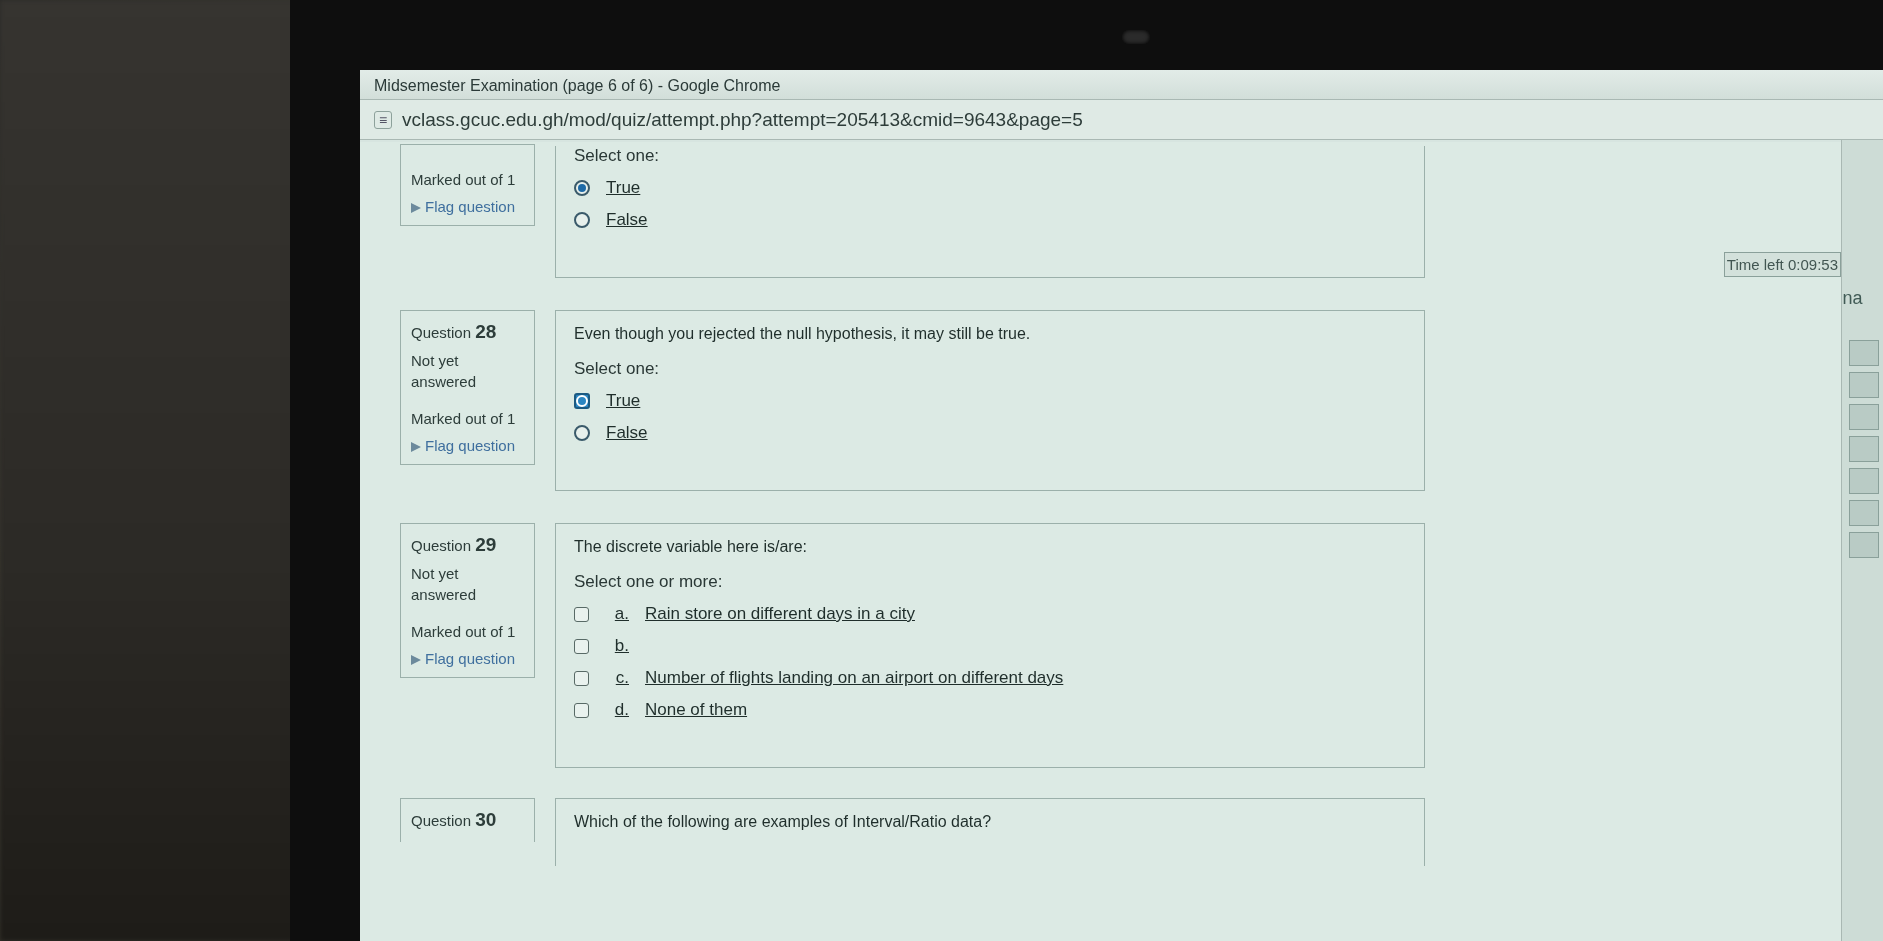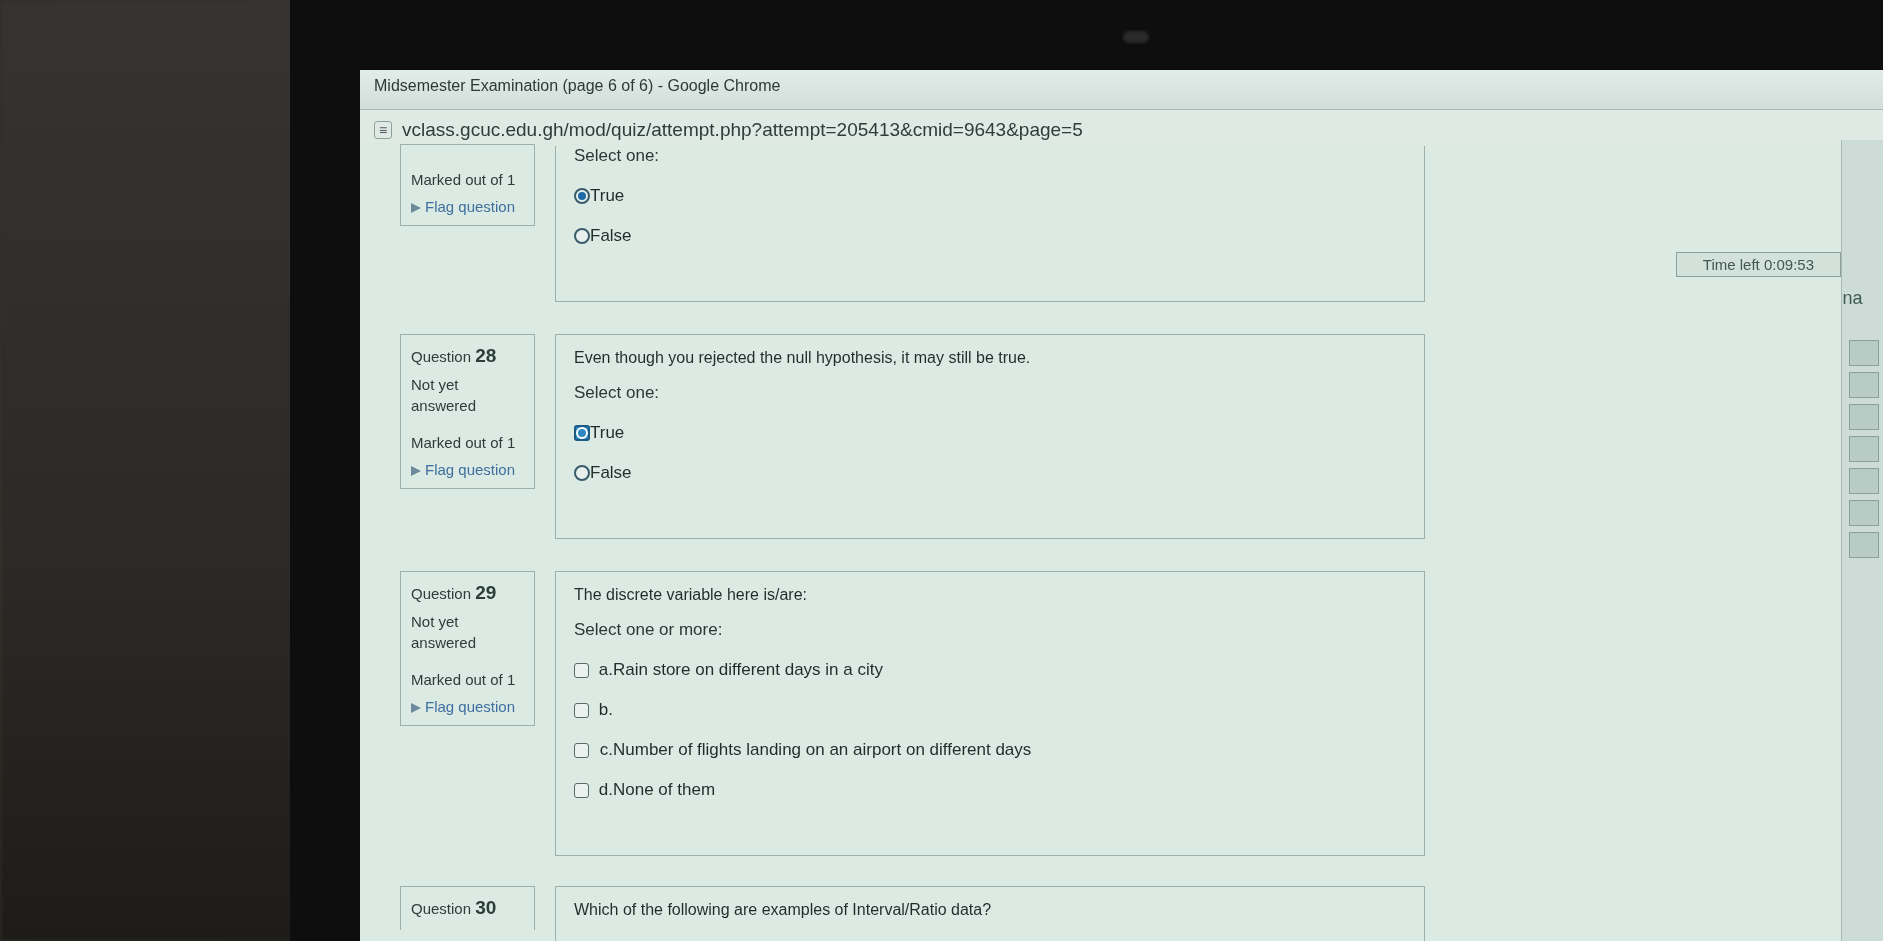--- a/index.html
+++ b/index.html
@@ -32,21 +32,21 @@
   .screen {
     position: absolute;
     inset: 0;
     background: #d7e5e0;
     overflow: hidden;
     font-size: 17px;
     color: #223;
   }
   
   .titlebar {
-    height: 40px;
+    height: 30px;
     line-height: 32px;
     padding-left: 14px;
     background: linear-gradient(#e2ece8, #d2ded9);
     border-bottom: 1px solid #a9b8b3;
     font-size: 16px;
     color: #2b3a38;
   }
   
   .addrbar {
     height: 40px;
@@ -114,23 +114,24 @@
     background: transparent;
     color: #1f2e2b;
     max-width: 870px;
   }
   .qbody.noborder-top { border-top: none; padding-top: 0;}
   .qtext { font-size: 16px; margin-bottom: 16px; }
   .prompt { font-size: 17px; margin-bottom: 10px; color: #2a3836;}
   .opt {
     display: flex;
     align-items: center;
-    gap: 0;
-    margin: 20px 0;
+    gap: 16px;
+    margin: 12px 0;
     font-size: 17px;
+    text-decoration: underline;
   }
   .radio {
     width: 16px; height: 16px; border: 2px solid #3a5a6a; border-radius: 50%;
     display:inline-flex; align-items:center; justify-content:center;
     background: #e7f0ec;
   }
   .radio.checked::after {
     content:''; width:8px; height:8px; background:#1e6aa7; border-radius:50%;
   }
   .radio.boxed {
@@ -144,21 +145,21 @@
   .chk {
     width:15px; height:15px; border:1.5px solid #586a66; border-radius:3px;
     background:#e9f2ee;
   }
   .opt .lett { width: 24px; text-align: right; }
   
   .timer {
     position: absolute;
     right: 42px; top: 110px;
     border: 1px solid #8aa09a;
-    padding: 3px 26px;
+    padding: 3px 2px;
     font-size: 15px;
     color: #425652;
     background: #d3e1db;
   }
   
   .navpanel {
     position: absolute;
     right: 0; top: 70px; bottom: 0;
     width: 42px;
     background: #cddcd6;

